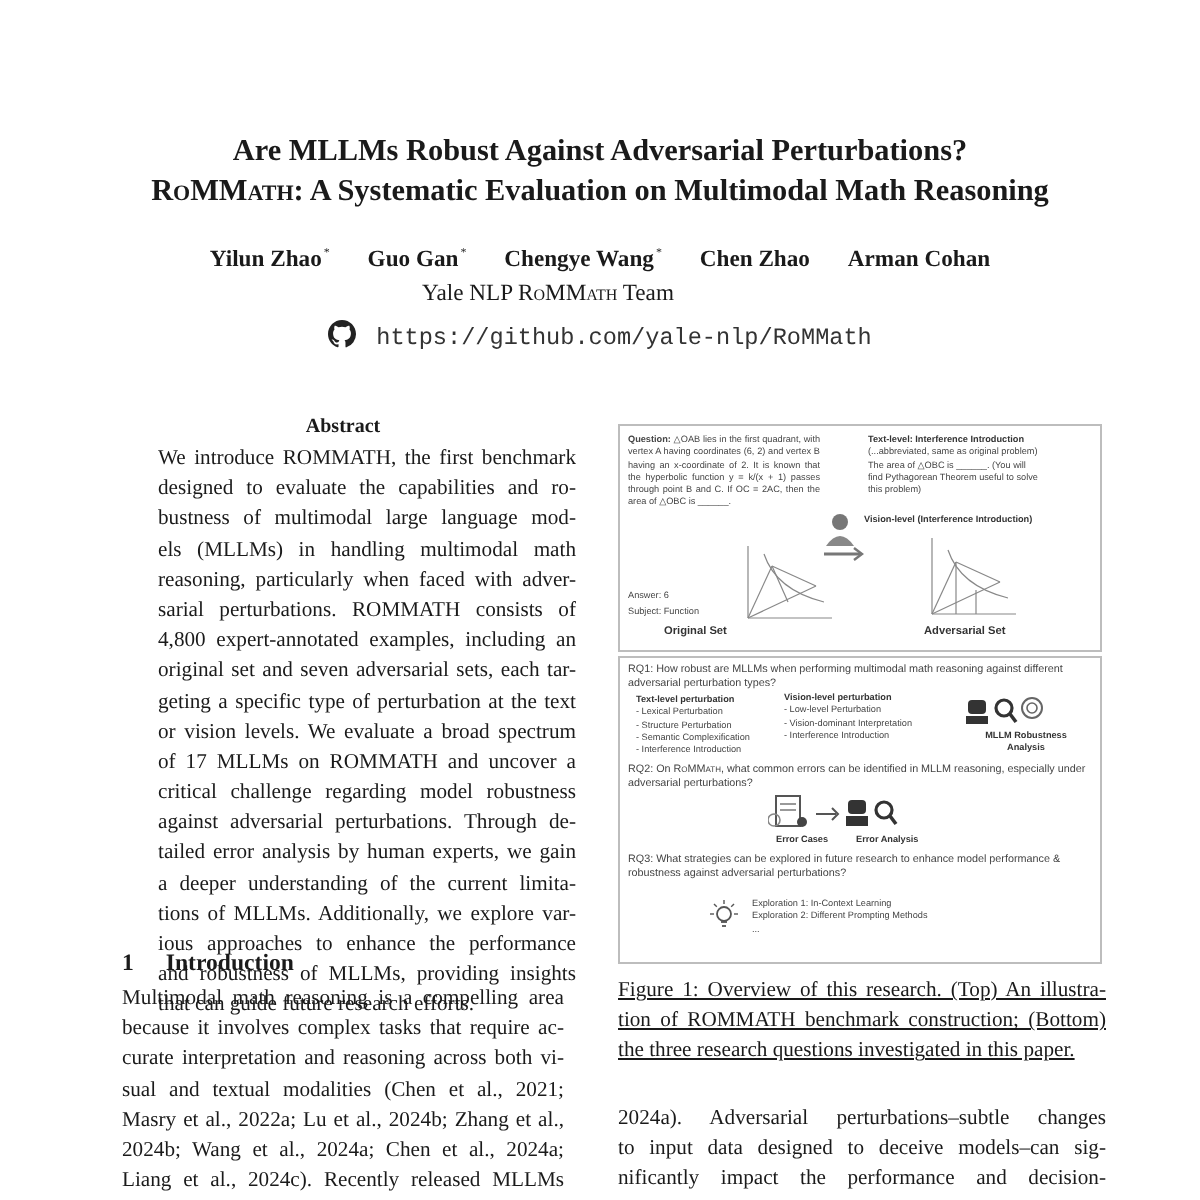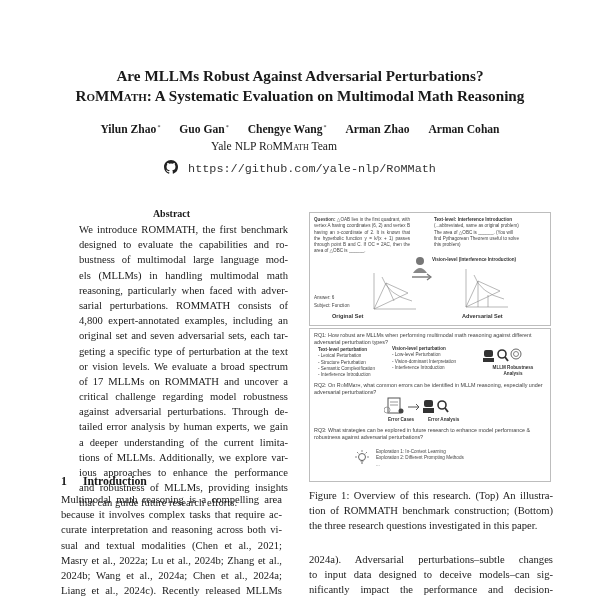--- a/index.html
+++ b/index.html
@@ -21,36 +21,36 @@
   .intro-body { top:492px; }
   .line { display:block; text-align:justify; text-align-last:justify; white-space:nowrap; overflow:hidden; height:15.2px; }
   .line.last { text-align-last:left; }
   .figure { position:absolute; left:309px; top:212px; width:242px; height:270px; }
   .panel { position:absolute; left:0; width:242px; border:1px solid #bdbdbd; box-sizing:border-box; background:#fff; font-family:"Liberation Sans", sans-serif; color:#444; }
   .panel-top { top:0; height:114px; }
   .panel-bot { top:116px; height:154px; }
   .tiny { font-size:4.6px; line-height:6.3px; }
   .small { font-size:5.4px; line-height:7px; }
   .lbl { font-weight:bold; font-size:5.6px; color:#333; }
-  .caption { position:absolute; left:309px; width:244px; top:488px; font-size:10.6px; line-height:15.2px; }
+  .caption { position:absolute; left:309px; width:244px; top:488px; font-size:10.6px; line-height:15.2px;text-decoration:underline; }
   .col-right { left:309px; width:244px; top:552px; }
 </style>
 </head>
 <body>
 
 <div class="title">
   <div>Are MLLMs Robust Against Adversarial Perturbations?</div>
   <div><span class="sc">RoMMath</span><span>: A Systematic Evaluation on Multimodal Math Reasoning</span></div>
 </div>
 
 <div class="authors">
   <span><b>Yilun Zhao</b><sup>*</sup></span>
   <span><b>Guo Gan</b><sup>*</sup></span>
   <span><b>Chengye Wang</b><sup>*</sup></span>
-  <span><b>Arman Zhao</b></span>
+  <span><b>Chen Zhao</b></span>
   <span><b>Arman Cohan</b></span>
 </div>
 
 <div class="team">
   <span>Yale NLP </span><span class="sc">RoMMath</span><span> Team</span>
 </div>
 
 <div class="repo">
   <svg class="gh" viewBox="0 0 16 16">
       <path fill="#222" d="M8 0C3.58 0 0 3.58 0 8c0 3.54 2.29 6.53 5.47 7.59.4.07.55-.17.55-.38v-1.33c-2.23.48-2.7-1.07-2.7-1.07-.36-.92-.89-1.17-.89-1.17-.73-.5.05-.49.05-.49.8.06 1.23.83 1.23.83.72 1.22 1.87.87 2.33.66.07-.52.28-.87.5-1.07-1.78-.2-3.64-.89-3.64-3.95 0-.87.31-1.59.82-2.15-.08-.2-.36-1.02.08-2.12 0 0 .67-.21 2.2.82a7.6 7.6 0 0 1 4 0c1.53-1.04 2.2-.82 2.2-.82.44 1.1.16 1.92.08 2.12.51.56.82 1.28.82 2.15 0 3.07-1.87 3.75-3.65 3.95.29.25.54.73.54 1.48v2.2c0 .21.15.46.55.38A8 8 0 0 0 16 8c0-4.42-3.58-8-8-8z"></path>

